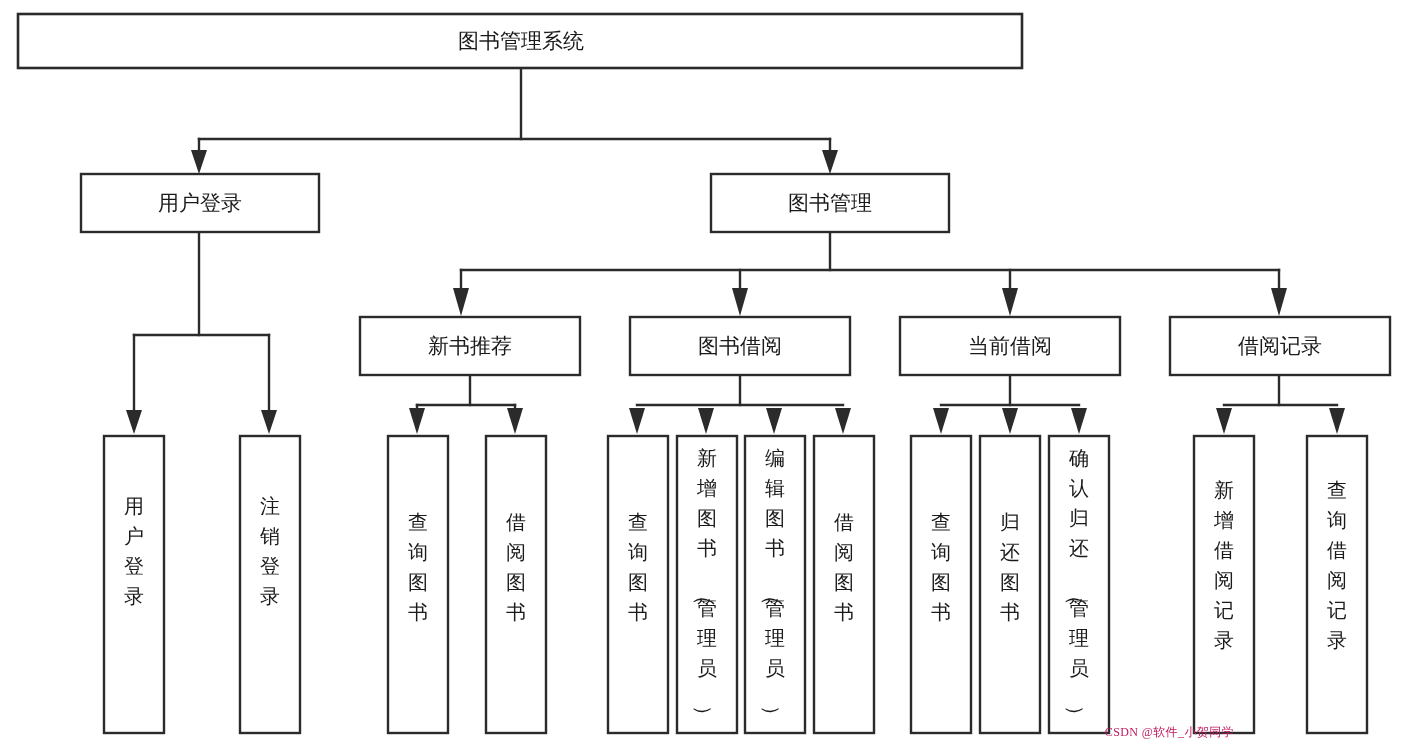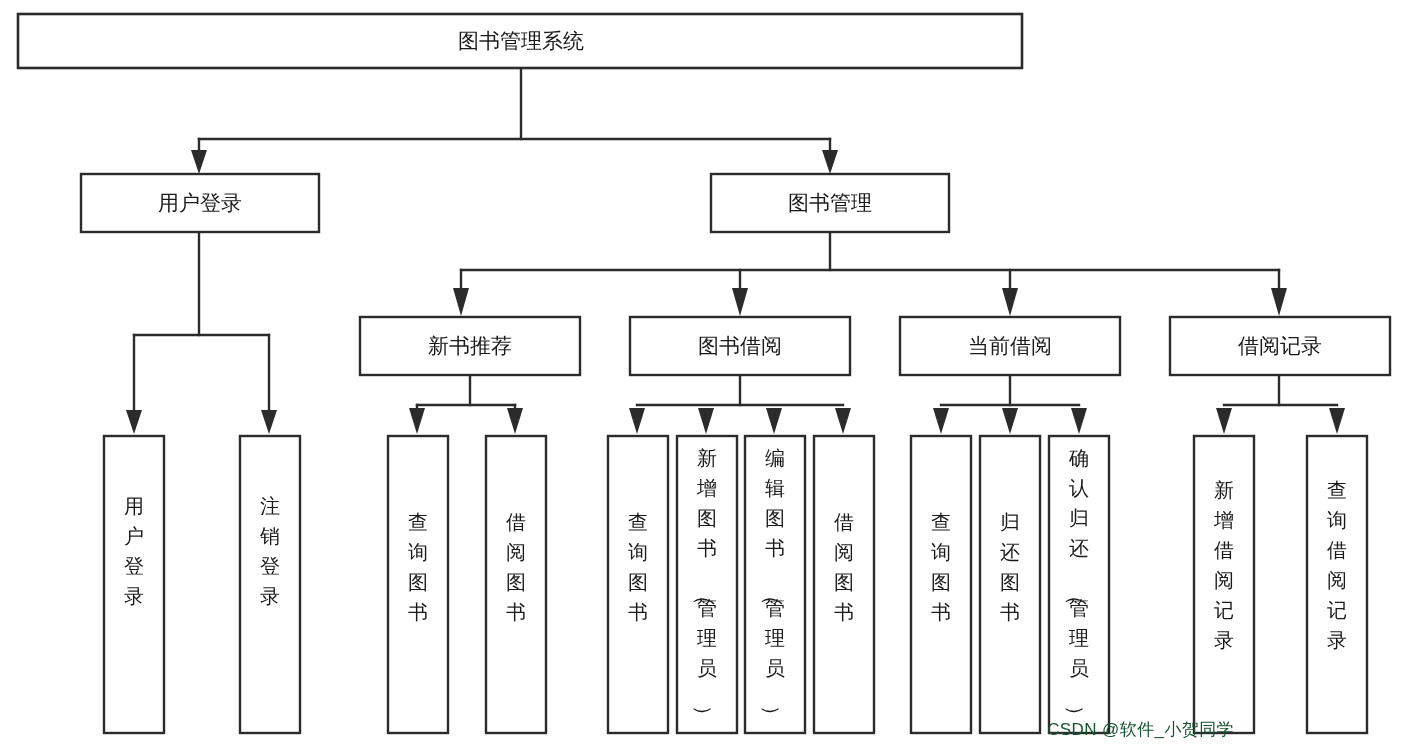--- a/index.html
+++ b/index.html
@@ -58,23 +58,23 @@
     fill: #1a1a1a;
     font-size: 20px;
     text-anchor: middle;
     dominant-baseline: middle;
     white-space: pre;
   }
   .watermark-text {
     position: absolute;
     right: 8px;
     bottom: 6px;
-    font-family: Liberation Sans, sans-serif;
-    font-size: 17px;
-    color: #14532d;
+    font-family: Liberation Serif, serif;
+    font-size: 12px;
+    color: #be185d;
     letter-spacing: 0.4px;
     user-select: none;
   }
 </style>
 </head>
 <body>
 
 <div id="diagram-root">
 
   <svg class="diagram-canvas" viewBox="0 0 1405 747" xmlns="http://www.w3.org/2000/svg">

